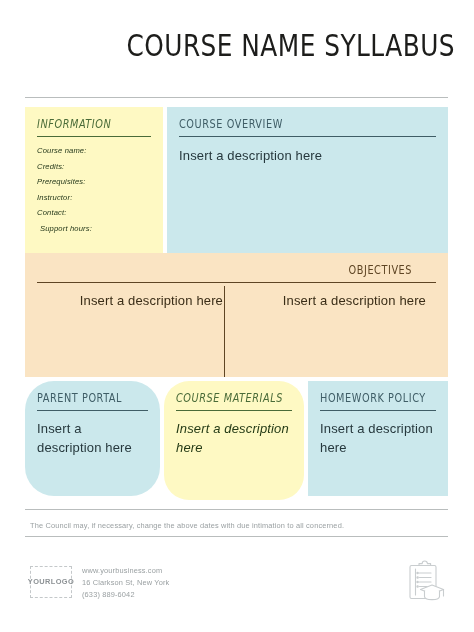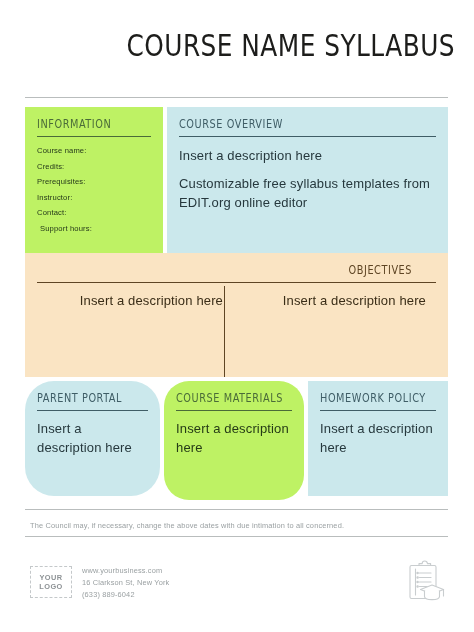--- a/index.html
+++ b/index.html
@@ -44,21 +44,21 @@
     width: 423px;
     height: 1px;
     background: #b9bdbd;
   }
 
   
   .panel {
     position: absolute;
     overflow: hidden;
   }
-  .panel-green  { background: #bef264; }
+  .panel-green  { background: #fef9c3; font-style: italic; }
   .panel-blue   { background: #cbe8ec; }
   .panel-peach  { background: #fae4c3; text-align: right; }
 
   .p-information { left: 25px;  top: 107px; width: 138px; height: 146px; }
   .p-overview    { left: 167px; top: 107px; width: 281px; height: 146px; }
   .p-objectives  { left: 25px;  top: 253px; width: 423px; height: 124px; }
   .p-parent      { left: 25px;  top: 381px; width: 135px; height: 115px; border-radius: 29px; }
   .p-materials   { left: 164px; top: 381px; width: 140px; height: 119px; border-radius: 25px; }
   .p-homework    { left: 308px; top: 381px; width: 140px; height: 115px; }
 
@@ -150,21 +150,21 @@
     background: #b9bdbd;
   }
 
   
   .logo-box {
     position: absolute;
     left: 30px; top: 566px;
     width: 42px; height: 32px;
     border: 1px dashed #c4c8ca;
     display: flex;
-    flex-direction: column;
+    flex-direction: row;
     align-items: center;
     justify-content: center;
   }
   .logo-line {
     font-size: 7.4px;
     font-weight: 700;
     color: #8d9295;
     letter-spacing: 0.4px;
     line-height: 1.25;
   }
@@ -210,21 +210,20 @@
         <li class="indent">Support hours:</li>
       </ul>
     </div>
   </div>
 
   <div class="panel panel-blue p-overview">
     <div class="panel-inner">
       <div class="panel-heading heading-slate">COURSE OVERVIEW</div>
       <div class="heading-rule rule-slate"></div>
       <div class="body-text body-slate ov-line1">Insert a description here</div>
-      <div class="body-text body-slate ov-line2">Customizable free syllabus templates from EDIT.org online editor</div>
     </div>
   </div>
 
   <div class="panel panel-peach p-objectives">
     <div class="panel-inner">
       <div class="panel-heading heading-brown">OBJECTIVES</div>
       <div class="heading-rule rule-brown"></div>
       <div class="obj-body">
         <div class="obj-col-left">
           <div class="body-text body-brown">Insert a description here</div>

